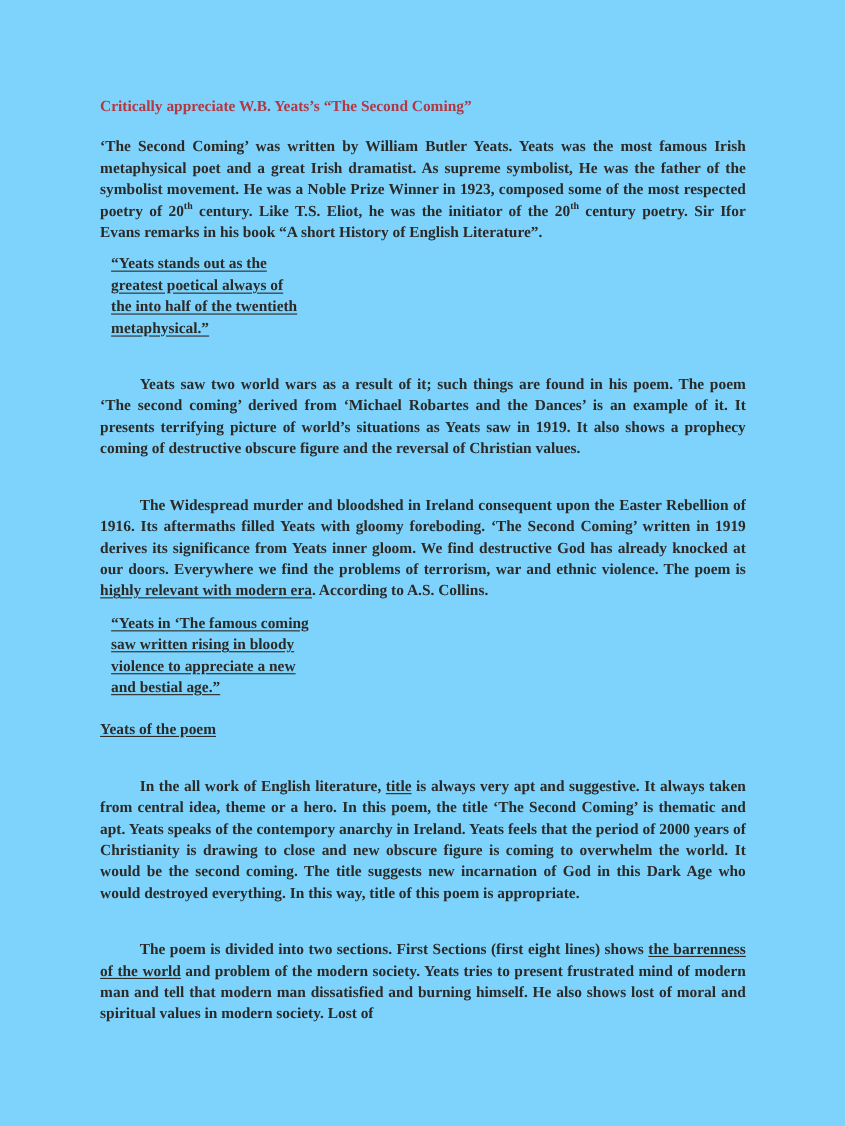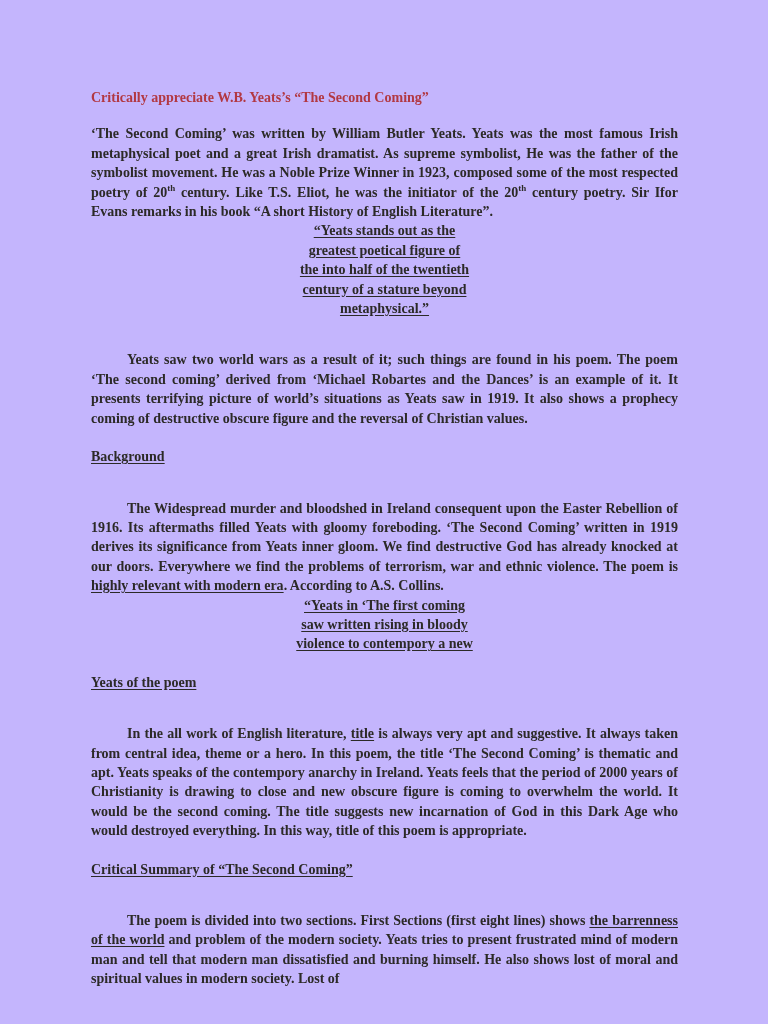--- a/index.html
+++ b/index.html
@@ -11,40 +11,39 @@
   body {
     width: 768px;
     height: 1024px;
     font-family: "Liberation Serif", "DejaVu Serif", serif;
     color: #2c2a27;
     overflow: hidden;
   }
   .page {
     width: 768px;
     height: 1024px;
-    background: #c4b5fd;
+    background: #7dd3fc;
     padding: 88px 90px 40px 91px;
   }
   .doc-title {
     font-size: 14px;
     line-height: 19.4px;
     font-weight: bold;
     margin: 0 0 17px 0;
   }
   .para {
     font-size: 14px;
     line-height: 19.4px;
     text-align: justify;
     margin: 0;
     font-weight: bold;
   }
   .para.indent { text-indent: 36px; margin-top: 32px; }
   .quote {
-    margin: 0;
-    text-align: center;
+    margin: 10px;
   }
   .quote div {
     font-size: 14px;
     line-height: 19.4px;
     font-weight: bold;
     text-decoration: underline;
     text-underline-offset: 2px;
   }
   .heading {
     font-size: 14px;
@@ -65,39 +64,37 @@
 <body>
 
 <div class="page">
 
   <h1 class="doc-title" style="color: rgb(178, 56, 66);">Critically appreciate W.B. Yeats’s “The Second Coming”</h1>
 
   <p class="para"><span>‘The Second Coming’ was written by William Butler Yeats. Yeats was the most famous Irish metaphysical poet and a great Irish dramatist. As supreme symbolist, He was the father of the symbolist movement. He was a Noble Prize Winner in 1923, composed some of the most respected poetry of 20</span><sup>th</sup><span> century. Like T.S. Eliot, he was the initiator of the 20</span><sup>th</sup><span> century poetry. Sir Ifor Evans remarks in his book “A short History of English Literature”.</span></p>
 
   <div class="quote">
       <div>“Yeats stands out as the</div>
-      <div>greatest poetical figure of</div>
+      <div>greatest poetical always of</div>
       <div>the into half of the twentieth</div>
-      <div>century of a stature beyond</div>
       <div>metaphysical.”</div>
     </div>
 
   <p class="para indent"><span>Yeats saw two world wars as a result of it; such things are found in his poem. The poem ‘The second coming’ derived from ‘Michael Robartes and the Dances’ is an example of it. It presents terrifying picture of world’s situations as Yeats saw in 1919. It also shows a prophecy coming of destructive obscure figure and the reversal of Christian values.</span></p>
 
-  <h2 class="heading">Background</h2>
 
   <p class="para indent"><span>The Widespread murder and bloodshed in Ireland consequent upon the Easter Rebellion of 1916. Its aftermaths filled Yeats with gloomy foreboding. ‘The Second Coming’ written in 1919 derives its significance from Yeats inner gloom. We find destructive God has already knocked at our doors. Everywhere we find the problems of terrorism, war and ethnic violence. The poem is </span><span class="u">highly relevant with modern era</span><span>. According to A.S. Collins.</span></p>
 
   <div class="quote">
-      <div>“Yeats in ‘The first coming</div>
+      <div>“Yeats in ‘The famous coming</div>
       <div>saw written rising in bloody</div>
-      <div>violence to contempory a new</div>
+      <div>violence to appreciate a new</div>
+      <div>and bestial age.”</div>
     </div>
 
   <h2 class="heading">Yeats of the poem</h2>
 
   <p class="para indent"><span>In the all work of English literature, </span><span class="u">title</span><span> is always very apt and suggestive. It always taken from central idea, theme or a hero. In this poem, the title ‘The Second Coming’ is thematic and apt. Yeats speaks of the contempory anarchy in Ireland. Yeats feels that the period of 2000 years of Christianity is drawing to close and new obscure figure is coming to overwhelm the world. It would be the second coming. The title suggests new incarnation of God in this Dark Age who would destroyed everything. In this way, title of this poem is appropriate.</span></p>
 
-  <h2 class="heading">Critical Summary of “The Second Coming”</h2>
 
   <p class="para indent"><span>The poem is divided into two sections. First Sections (first eight lines) shows </span><span class="u">the barrenness of the world</span><span> and problem of the modern society. Yeats tries to present frustrated mind of modern man and tell that modern man dissatisfied and burning himself. He also shows lost of moral and spiritual values in modern society. Lost of</span></p>
 
 </div>
 
 </body></html>

